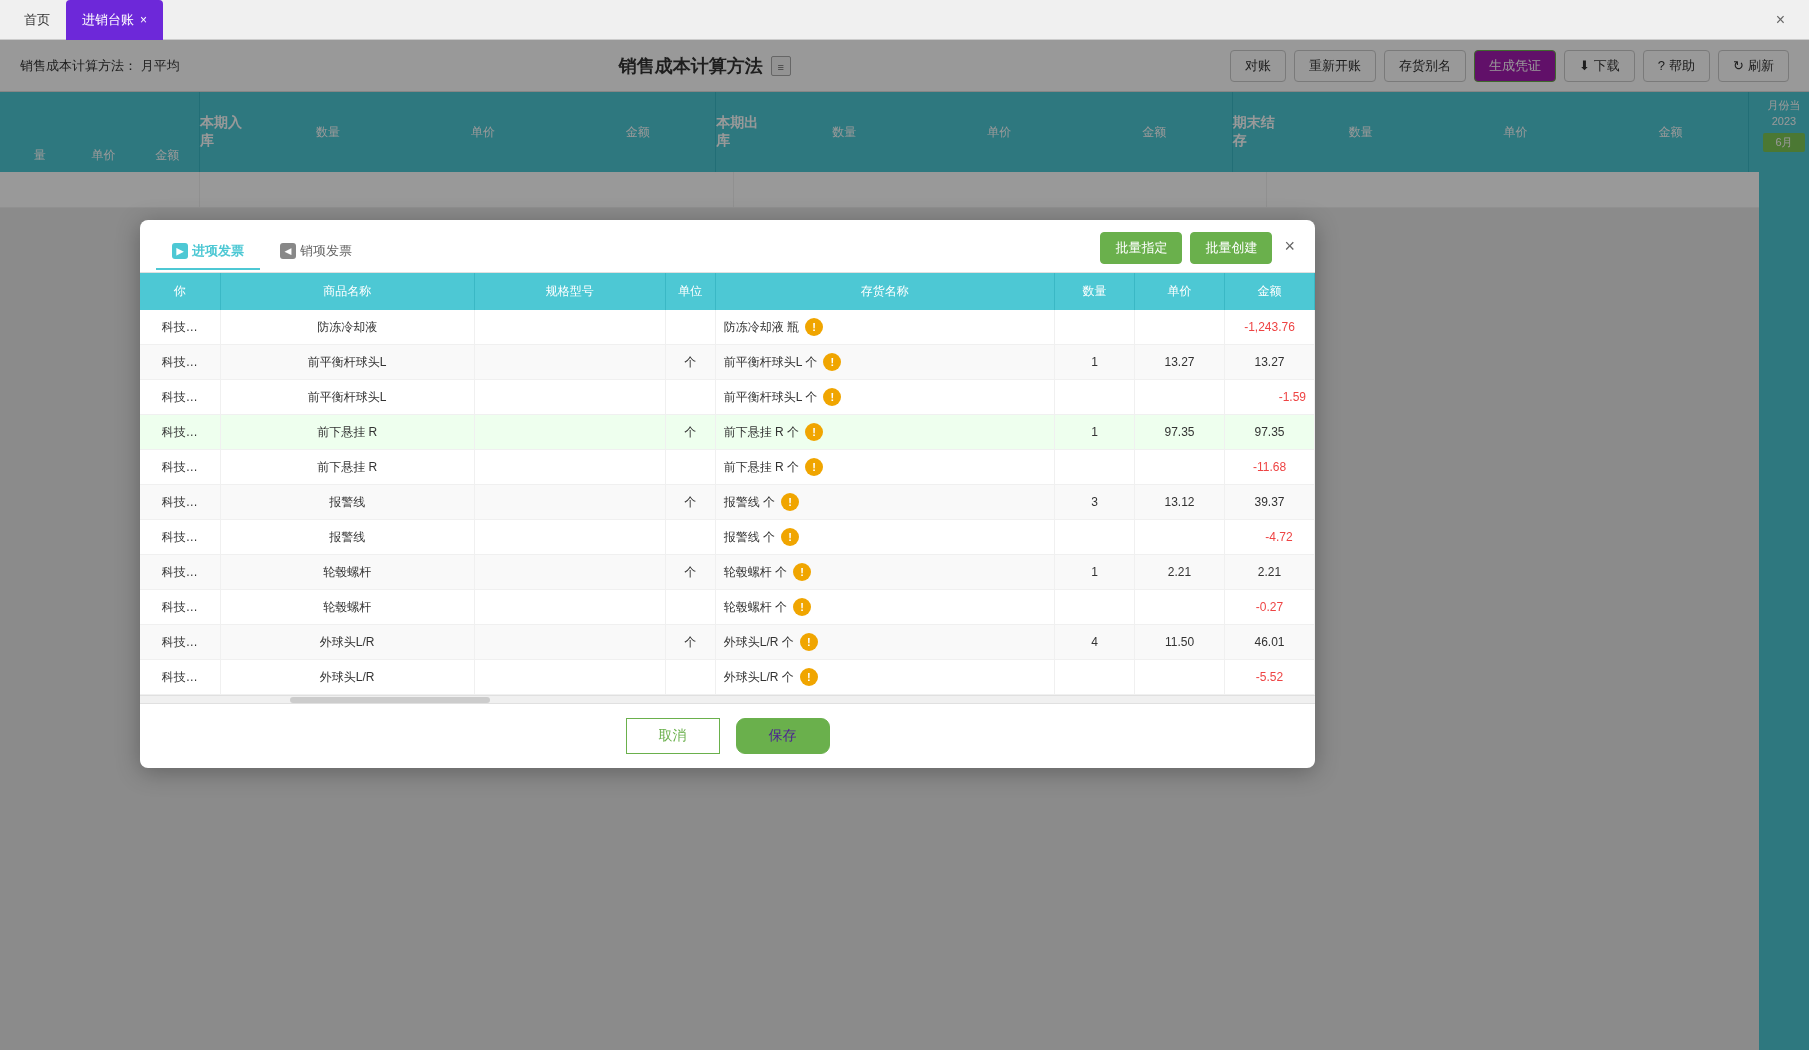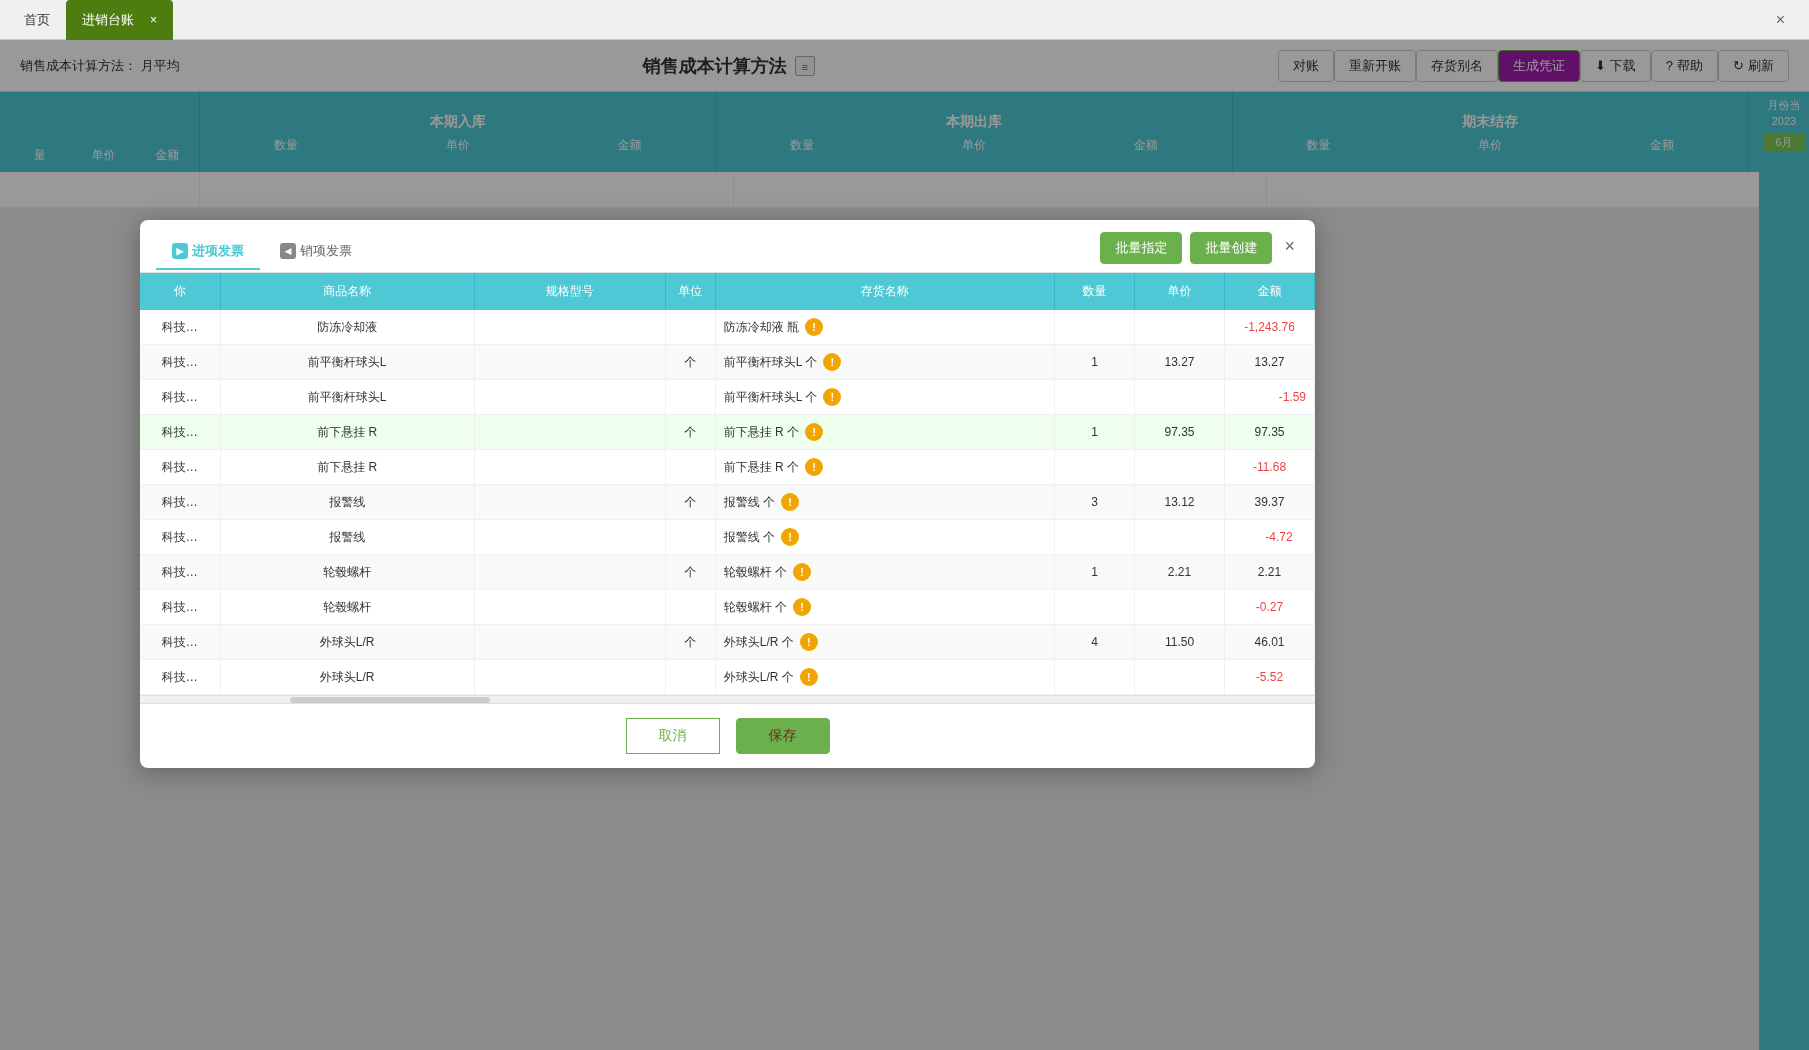--- a/index.html
+++ b/index.html
@@ -1,40 +1,40 @@
 <!DOCTYPE html>
 <html><head>
   <meta charset="utf-8">
   <style>
     * { box-sizing: border-box; margin: 0; padding: 0; }
     body { font-family: "Microsoft YaHei", "PingFang SC", sans-serif; font-size: 13px; background: #d0d0d0; width: 1809px; height: 1050px; overflow: hidden; }
 
     
     .top-bar { display: flex; align-items: center; background: #f0f0f0; height: 40px; border-bottom: 1px solid #ccc; padding: 0 8px; }
     .tab { padding: 0 16px; height: 40px; line-height: 40px; cursor: pointer; font-size: 13px; color: #333; }
-    .tab.active { background: #4d7c0f; color: #fff; border-radius: 4px 4px 0 0; display: flex; align-items: center; gap: 16px; }
+    .tab.active { background: #6d28d9; color: #fff; border-radius: 4px 4px 0 0; display: flex; align-items: center; gap: 6px; }
     .tab-close { font-size: 12px; cursor: pointer; }
     .top-bar-right { margin-left: auto; padding-right: 16px; font-size: 16px; cursor: pointer; color: #666; }
 
     
     .main-content { width: 100%; height: calc(1050px - 40px); background: #e8e8e8; position: relative; }
 
     
     .app-toolbar { background: #fff; padding: 0 20px; height: 52px; display: flex; align-items: center; border-bottom: 1px solid #e0e0e0; }
     .cost-method { font-size: 13px; color: #333; }
     .app-title { flex: 1; text-align: center; font-size: 18px; font-weight: bold; color: #333; display: flex; align-items: center; justify-content: center; gap: 8px; }
-    .toolbar-buttons { display: flex; align-items: center; justify-content: flex-end; }
+    .toolbar-buttons { display: flex; gap: 8px; align-items: center; justify-content: flex-end; }
     .btn { padding: 6px 14px; border-radius: 4px; border: 1px solid #ccc; cursor: pointer; font-size: 13px; background: #fff; color: #333; }
     .btn-primary { background: #a21caf; color: #fff; border-color: #6ab04c; }
     .btn-outline { background: #fff; color: #333; border: 1px solid #ccc; }
     .btn-icon { display: flex; align-items: center; gap: 4px; }
 
     
     .table-header-section { background: #4dc8d4; height: 80px; display: flex; }
-    .header-group { flex: 1; display: flex; flex-direction: column; align-items: center; justify-content: center; border-right: 1px solid #3ab8c5; }
+    .header-group { flex: 1; display: flex; flex-direction: row; align-items: center; justify-content: center; border-right: 1px solid #3ab8c5; }
     .header-group-title { color: #fff; font-size: 14px; font-weight: bold; padding: 4px 0; }
     .header-sub { display: flex; width: 100%; }
     .header-sub-cell { flex: 1; text-align: center; color: #fff; font-size: 12px; padding: 2px 0; }
     .side-panel { width: 60px; background: #4dc8d4; display: flex; align-items: center; justify-content: center; cursor: pointer; }
     .side-panel-btn { color: #fff; font-size: 18px; }
 
     
     .overlay { position: absolute; top: 0; left: 0; width: 100%; height: 100%; background: rgba(0,0,0,0.4); z-index: 10; }
 
     
@@ -60,21 +60,21 @@
     .dialog-table tbody tr.highlighted { background: #eeffee; }
     .dialog-table tbody td { padding: 8px; font-size: 12px; text-align: center; border-right: 1px solid #f0f0f0; color: #333; }
     .td-left { text-align: left; }
     .warning-icon { display: inline-flex; align-items: center; justify-content: center; width: 18px; height: 18px; background: #f0a500; border-radius: 50%; color: #fff; font-size: 11px; font-weight: bold; }
     .scrollbar-area { height: 8px; background: #f0f0f0; border-top: 1px solid #e0e0e0; position: relative; }
     .scrollbar-thumb { position: absolute; left: 150px; width: 200px; height: 6px; top: 1px; background: #ccc; border-radius: 3px; }
 
     
     .dialog-footer { display: flex; justify-content: center; gap: 16px; padding: 14px; border-top: 1px solid #e0e0e0; }
     .btn-cancel { padding: 8px 32px; border-radius: 0; border: 1px solid #6ab04c; background: #fff; color: #6ab04c; font-size: 14px; cursor: pointer; }
-    .btn-save { padding: 8px 32px; border-radius: 4px; border: 1px solid #6ab04c; background: #6ab04c; color: #7f1d1d; font-size: 14px; cursor: pointer; }
+    .btn-save { padding: 8px 32px; border-radius: 9px; border: 1px solid #6ab04c; background: #6ab04c; color: #4c1d95; font-size: 14px; cursor: pointer; }
 
     
     .bg-content { background: #fff; margin: 0; padding: 0; }
   </style>
 </head>
 <body>
 
 <div class="top-bar">
   <div class="tab">
     <span>首页</span>

